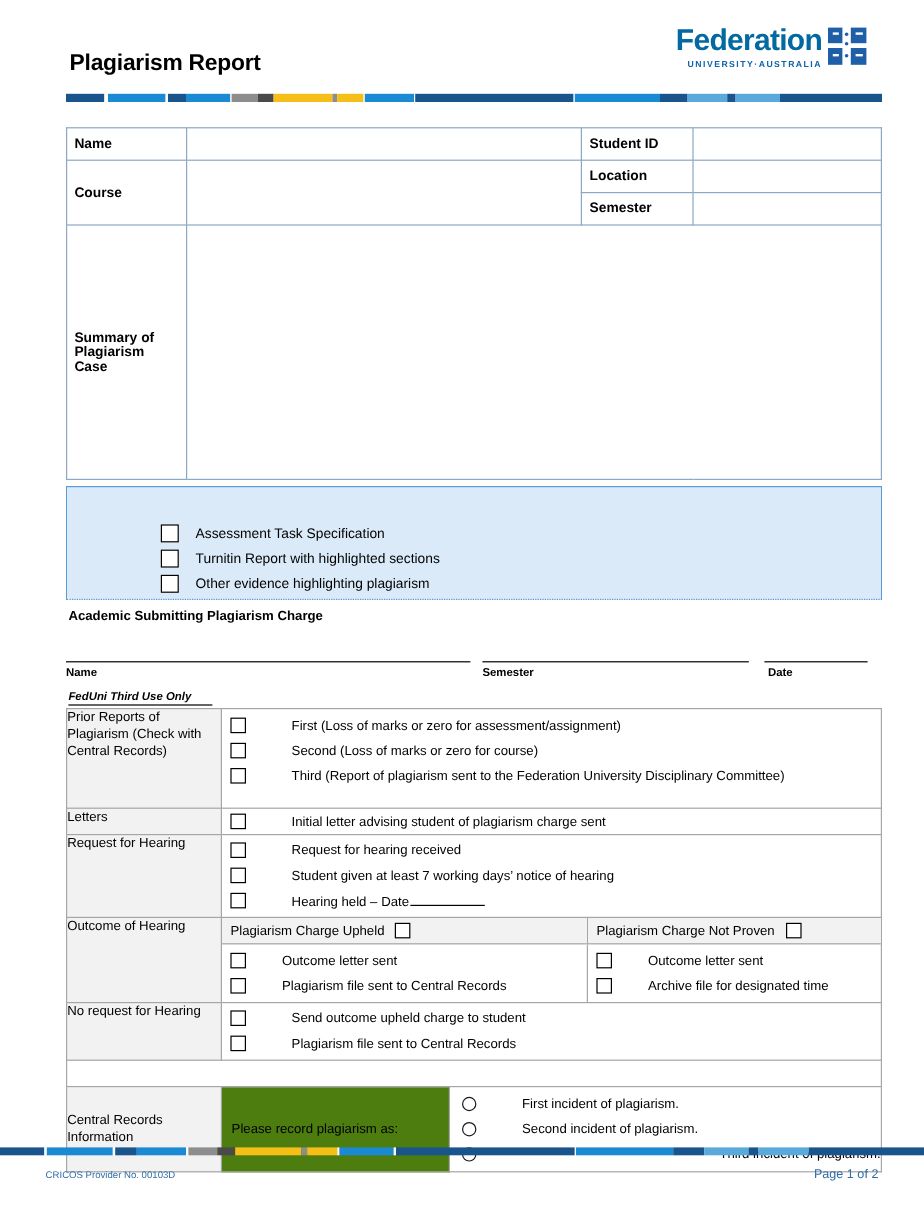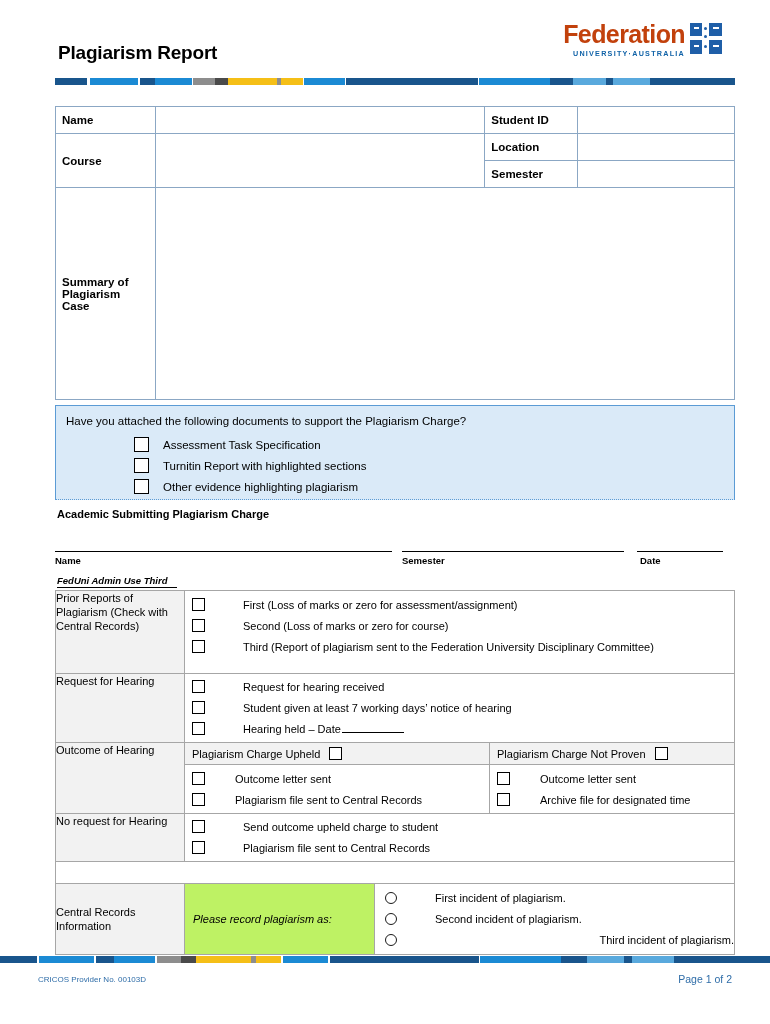--- a/index.html
+++ b/index.html
@@ -28,21 +28,21 @@
     white-space: nowrap;
   }
   #logo-wrap {
     position: absolute;
     right: 48px; top: 22px;
     display: flex; align-items: flex-start; gap: 5px;
   }
   #logo-text-block { text-align: right; }
   #logo-word {
     font-size: 25px; font-weight: bold;
-    color: #c2410c; line-height: 1; letter-spacing: -0.6px;
+    color: #0369a1; line-height: 1; letter-spacing: -0.6px;
   }
   #logo-sub {
     font-size: 7.2px; font-weight: bold;
     color: #1163a8; letter-spacing: 1.25px;
     margin-top: 2px;
   }
   #logo-mark {
     width: 32px; height: 31px;
     position: relative; margin-top: 1px;
   }
@@ -253,21 +253,20 @@
     <td></td>
   </tr>
   <tr>
     <td class="lbl" style="height:212px;vertical-align:middle;">Summary of Plagiarism Case</td>
     <td colspan="3" style="vertical-align:top;"></td>
   </tr>
 </tbody>
   </table>
 
 <div id="attach-panel">
-  <div id="attach-question">Have you attached the following documents to support the Plagiarism Charge?</div>
 
   <div class="attach-row" style="top:31px;">
     <span class="cbx"></span>
     <span>Assessment Task Specification</span>
   </div>
   <div class="attach-row" style="top:73px;">
     <span class="cbx"></span>
     <span>Other evidence highlighting plagiarism</span>
   </div>
   <div class="attach-row" style="top:52px;">
@@ -280,21 +279,21 @@
 
 <div class="sigline" style="left:55px;top:551px;width:337px;"></div>
 <div class="siglabel" style="left:55px;top:555px;">Name</div>
 
 <div class="sigline" style="left:402px;top:551px;width:222px;"></div>
 <div class="siglabel" style="left:402px;top:555px;">Semester</div>
 
 <div class="sigline" style="left:637px;top:551px;width:86px;"></div>
 <div class="siglabel" style="left:640px;top:555px;">Date</div>
 
-<div id="admin-heading">FedUni Admin Use Third</div>
+<div id="admin-heading">FedUni Third Use Only</div>
 <div id="admin-heading-rule"></div>
 
 <table class="tbl" id="admin-table">
 
   <tbody>
       <tr>
     <td class="rowlabel">Prior Reports of Plagiarism (Check with Central Records)</td>
     <td class="celllist" colspan="2">
       <div class="citem" style="margin-top:3px;">
         <span class="cbx"></span>
@@ -304,20 +303,29 @@
         <span class="cbx"></span>
         <span class="ctxt">Second (Loss of marks or zero for course)</span>
       </div>
       <div class="citem" style="margin-bottom:16px;">
         <span class="cbx"></span>
         <span class="ctxt">Third (Report of plagiarism sent to the Federation University Disciplinary Committee)</span>
       </div>
     </td>
   </tr>
 
+  <tr>
+    <td class="rowlabel">Letters</td>
+    <td class="celllist" colspan="2">
+      <div class="citem">
+        <span class="cbx"></span>
+        <span class="ctxt">Initial letter advising student of plagiarism charge sent</span>
+      </div>
+    </td>
+  </tr>
 
   <tr>
     <td class="rowlabel">Request for Hearing</td>
     <td class="celllist" colspan="2">
       <div class="citem" style="margin-top:2px;">
         <span class="cbx"></span>
         <span class="ctxt">Request for hearing received</span>
       </div>
       <div class="citem">
         <span class="cbx"></span>
@@ -385,21 +393,21 @@
       </div>
     </td>
   </tr>
 
   <tr id="spacer-row">
     <td colspan="3"></td>
   </tr>
 
   <tr>
     <td class="rowlabel" style="vertical-align:middle;">Central Records Information</td>
-    <td style="width:190px;background:#bef264;vertical-align:middle;padding:5px 8px;font-size:11px;font-style:italic;">Please record plagiarism as:</td>
+    <td style="width:190px;background:#4d7c0f;vertical-align:middle;padding:5px 8px;font-size:11px;">Please record plagiarism as:</td>
     <td class="celllist">
       <div class="ritem" style="margin-top:3px;">
         <span class="rdo"></span>
         <span class="ctxt">First incident of plagiarism.</span>
       </div>
       <div class="ritem">
         <span class="rdo"></span>
         <span class="ctxt">Second incident of plagiarism.</span>
       </div>
       <div class="ritem" style="margin-bottom:4px;justify-content:space-between;">

